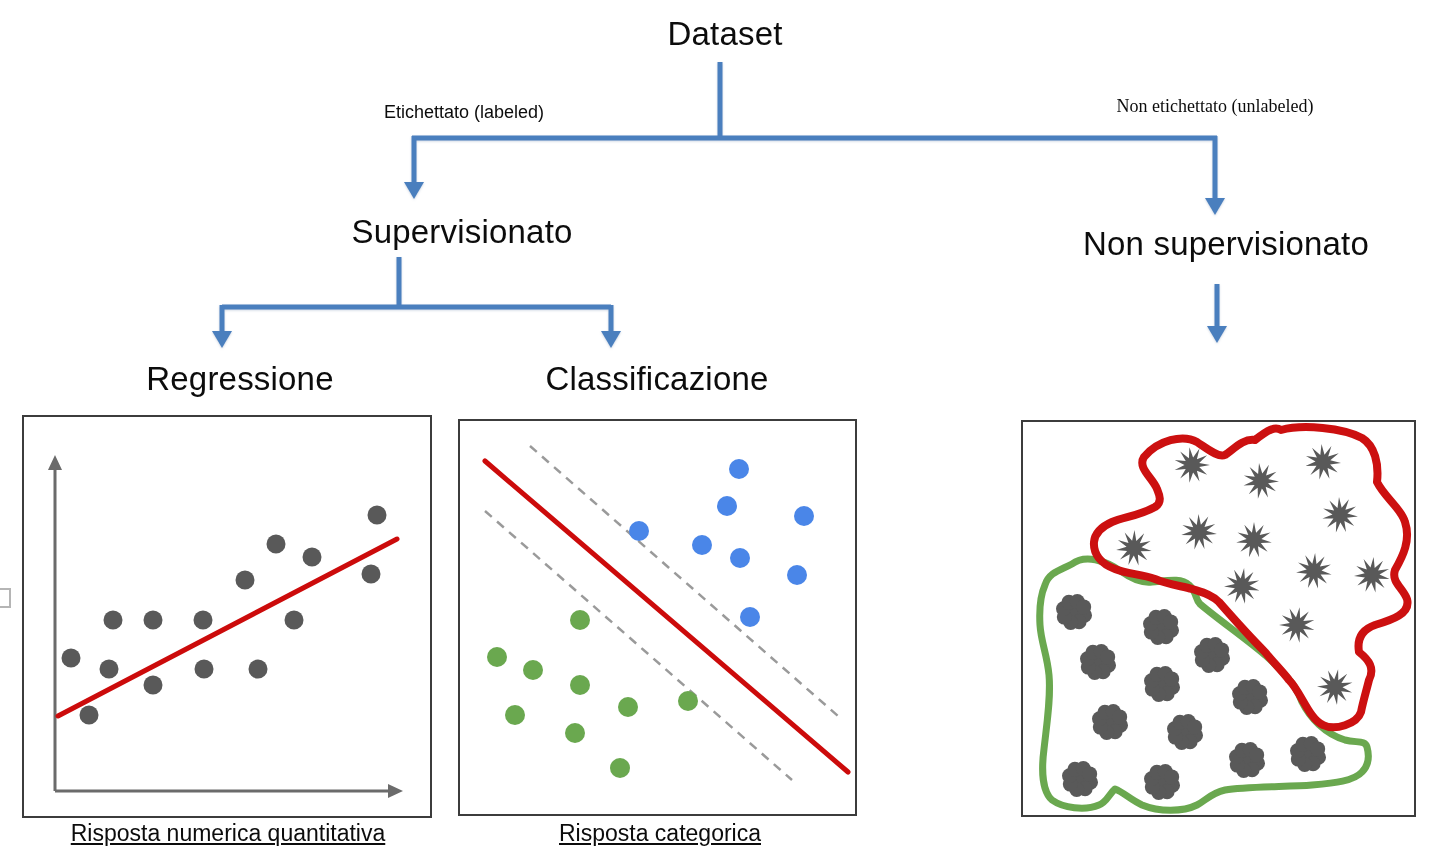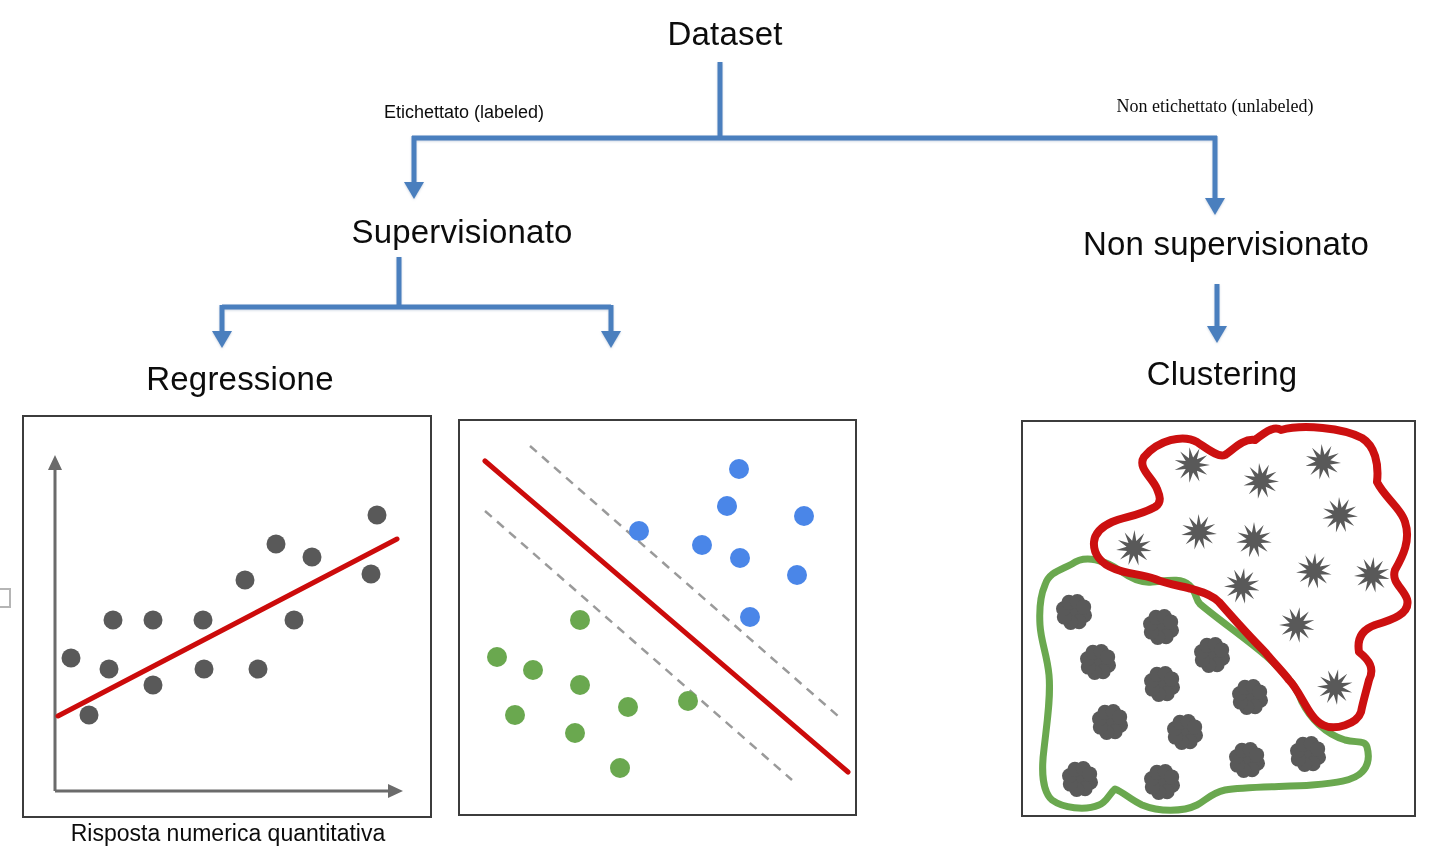--- a/index.html
+++ b/index.html
@@ -5,21 +5,21 @@
   html,body{margin:0;padding:0;background:#ffffff;}
   #canvas{
     position:relative;width:1440px;height:864px;background:#ffffff;overflow:hidden;
     font-family:"Liberation Sans","DejaVu Sans",sans-serif;color:#111;
   }
   .node-label{position:absolute;transform:translateX(-50%);white-space:nowrap;
     font-size:33px;color:#0c0c0c;letter-spacing:.2px;}
   .branch-label{position:absolute;transform:translateX(-50%);white-space:nowrap;
     font-size:18px;color:#0c0c0c;}
   .caption{position:absolute;transform:translateX(-50%);white-space:nowrap;
-    font-size:23px;color:#0c0c0c;}
+    font-size:23px;color:#0c0c0c;text-decoration:underline;}
   .panel{position:absolute;background:#fff;border:2px solid #3c3c3c;box-sizing:border-box;}
   .panel svg{display:block;width:100%;height:100%;}
   #tree-svg{position:absolute;left:0;top:0;filter:drop-shadow(0 1px 1px rgba(60,90,140,.25));}
   .conn{stroke:var(--connector);stroke-width:5;fill:none;}
   .conn-head{fill:var(--connector);stroke:none;}
   .axis{stroke:var(--axis_gray);stroke-width:3;fill:none;}
   .axis-head{fill:var(--axis_gray);stroke:none;}
   .dot-gray{fill:var(--regression_dot);}
   .trend-line{stroke:var(--trend_line);stroke-width:5;stroke-linecap:round;fill:none;}
   .sep-line{stroke:var(--trend_line);stroke-width:5;stroke-linecap:round;fill:none;}
@@ -53,21 +53,21 @@
     <line class="conn" x1="1217" y1="284" x2="1217" y2="326"></line>
     <polygon class="conn-head" points="1217,343 1207,326 1227,326"></polygon>
   </svg>
 
   <div class="node-label" style="left:725px;top:15px;">Dataset</div>
   <div class="branch-label" style="left:464px;top:102px;">Etichettato (labeled)</div>
   <div class="branch-label" style="left:1215px;top:96px;font-family:Liberation Serif, serif;">Non etichettato (unlabeled)</div>
   <div class="node-label" style="left:424px;top:213px;margin-left:38px;">Supervisionato</div>
   <div class="node-label" style="left:1226px;top:225px;">Non supervisionato</div>
   <div class="node-label" style="left:240px;top:360px;">Regressione</div>
-  <div class="node-label" style="left:1222px;top:355px;">Clustering</div>
+  <div class="node-label" style="left:657px;top:360px;">Classificazione</div>
 
   <div class="panel" style="left:22px;top:415px;width:410px;height:403px;">
     <svg viewBox="0 0 406 399">
       <line class="axis" x1="31" y1="374" x2="31" y2="50"></line>
       <polygon class="axis-head" points="31,38 24,53 38,53"></polygon>
       <line class="axis" x1="31" y1="374" x2="366" y2="374"></line>
       <polygon class="axis-head" points="379,374 364,367 364,381"></polygon>
       <g id="reg-layer">
           <circle cx="47" cy="241" r="9.5" class="dot-gray"></circle>
           <circle cx="65" cy="298" r="9.5" class="dot-gray"></circle>
@@ -109,20 +109,21 @@
           <circle cx="73" cy="249" r="10" class="dot-green"></circle>
           <circle cx="120" cy="264" r="10" class="dot-green"></circle>
           <circle cx="168" cy="286" r="10" class="dot-green"></circle>
           <circle cx="228" cy="280" r="10" class="dot-green"></circle>
           <circle cx="55" cy="294" r="10" class="dot-green"></circle>
           <circle cx="115" cy="312" r="10" class="dot-green"></circle>
           <circle cx="160" cy="347" r="10" class="dot-green"></circle>
         </g>
     </svg>
   </div>
+  <div class="caption" style="left:660px;top:820px;">Risposta categorica</div>
 
   <div class="panel" style="left:1021px;top:420px;width:395px;height:397px;">
     <svg viewBox="0 0 391 393">
       <g id="clu-layer">
           <path d="M 49,142 C 62,132 82,138 99,150 C 110,158 120,161 129,160 C 142,159 158,155 166,163 C 174,170 172,177 177,182 C 196,198 222,216 242,233 C 252,242 257,247 262,253 C 270,261 275,269 279,280 C 287,296 302,312 322,318 C 334,321 342,318 344,325 C 347,336 345,344 339,350 C 331,359 312,361 289,363 C 266,365 224,364 202,368 C 188,371 182,379 174,383 C 160,390 136,390 119,383 C 108,378 100,370 92,367 C 86,372 84,380 76,383 C 62,389 40,386 29,378 C 20,370 18,350 21,327 C 24,300 28,275 26,253 C 24,232 18,220 17,203 C 16,186 18,172 22,163 C 26,150 38,148 49,142 Z" class="blob-green"></path>
           <path d="M 121,35 C 135,18 160,12 174,20 C 186,28 196,36 202,33 C 210,28 220,16 232,18 C 245,8 252,4 258,8 C 280,2 320,6 339,16 C 352,24 356,42 354,60 C 362,76 378,86 382,100 C 388,118 380,134 372,148 C 368,160 380,166 384,177 C 388,192 368,198 352,203 C 338,208 334,218 336,230 C 346,238 352,246 346,258 C 343,270 340,280 338,290 C 334,302 312,309 300,303 C 286,297 278,270 266,258 C 260,250 250,240 242,230 C 228,216 210,196 196,180 C 188,172 178,170 169,167 C 158,164 144,162 132,157 C 118,152 104,152 92,147 C 78,142 70,132 71,120 C 72,110 80,104 89,100 C 100,95 116,94 132,85 C 140,80 136,72 134,67 C 130,56 114,46 121,35 Z" class="blob-red"></path>
           <polygon points="187.0,43.0 176.2,45.1 184.1,52.7 173.9,48.7 176.5,59.4 170.1,50.4 166.4,60.8 165.9,49.8 157.2,56.6 162.7,47.1 151.7,48.1 161.5,43.0 151.7,37.9 162.7,38.9 157.2,29.4 165.9,36.2 166.4,25.2 170.1,35.6 176.5,26.6 173.9,37.3 184.1,33.3 176.2,40.9" class="shape-gray"></polygon>
           <polygon points="252.9,69.2 242.7,64.8 245.0,75.6 238.9,66.5 234.9,76.7 234.7,65.7 225.8,72.3 231.6,62.9 220.6,63.6 230.5,58.8 220.9,53.4 231.8,54.8 226.6,45.1 235.1,52.1 236.0,41.1 239.3,51.6 245.9,42.8 243.1,53.5 253.4,49.7 245.3,57.1 256.0,59.5 245.1,61.3" class="shape-gray"></polygon>
           <polygon points="306.5,56.8 300.6,47.5 296.4,57.6 296.5,46.6 287.4,52.9 293.5,43.7 282.5,44.1 292.5,39.6 283.0,33.9 293.9,35.6 289.0,25.7 297.3,33.0 298.5,22.1 301.5,32.7 308.4,24.1 305.2,34.6 315.7,31.2 307.3,38.3 318.0,41.0 307.1,42.5 314.6,50.6 304.6,45.9" class="shape-gray"></polygon>
           <polygon points="312.9,110.5 313.3,99.5 304.1,105.5 310.4,96.5 299.4,96.6 309.5,92.4 300.2,86.5 311.1,88.4 306.4,78.4 314.5,85.9 316.0,75.0 318.7,85.7 325.9,77.3 322.4,87.8 332.9,84.6 324.4,91.5 334.9,94.6 324.0,95.7 331.2,104.0 321.4,99.1 323.0,110.0 317.4,100.5" class="shape-gray"></polygon>

